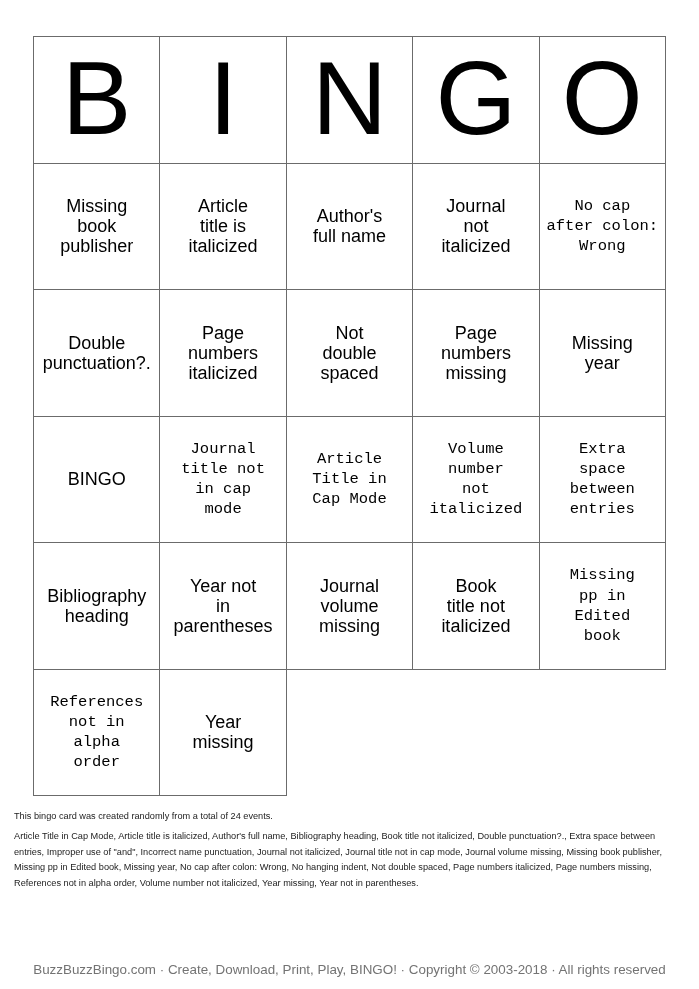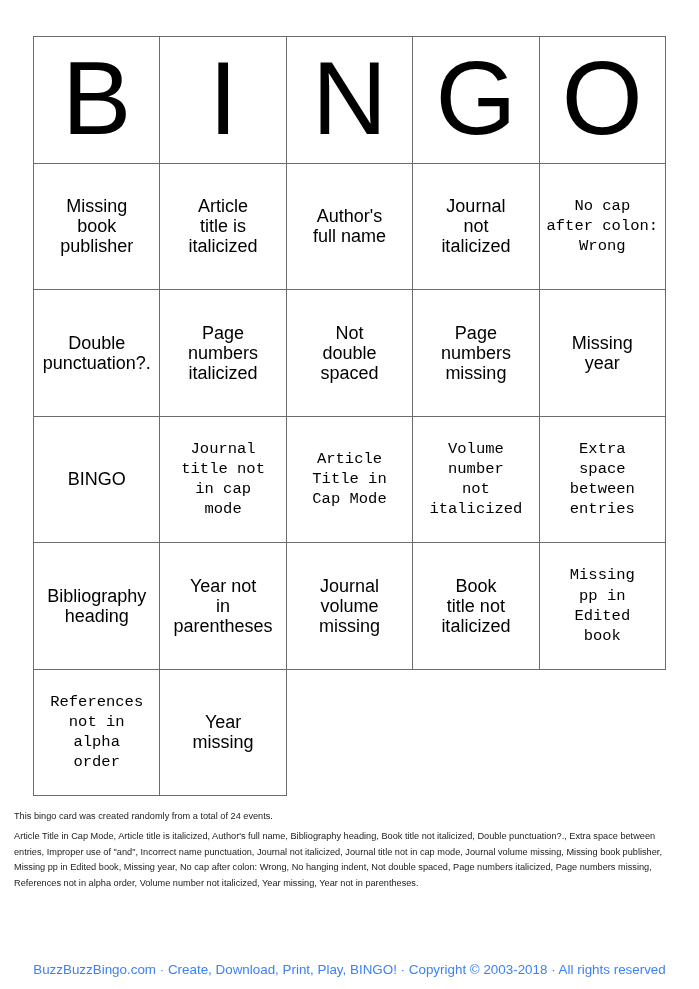--- a/index.html
+++ b/index.html
@@ -62,21 +62,21 @@
       color: #222;
     }
     .footnote p { margin: 4px; }
     .footer {
       position: absolute;
       left: 0;
       top: 962px;
       width: 699px;
       text-align: center;
       font-size: 13.4px;
-      color: #3b82f6;
+      color: #737373;
     }
   </style>
 </head>
 <body>
 
 <div class="card">
 
   <div class="cell header">B</div>
   <div class="cell header">I</div>
   <div class="cell header">N</div>

